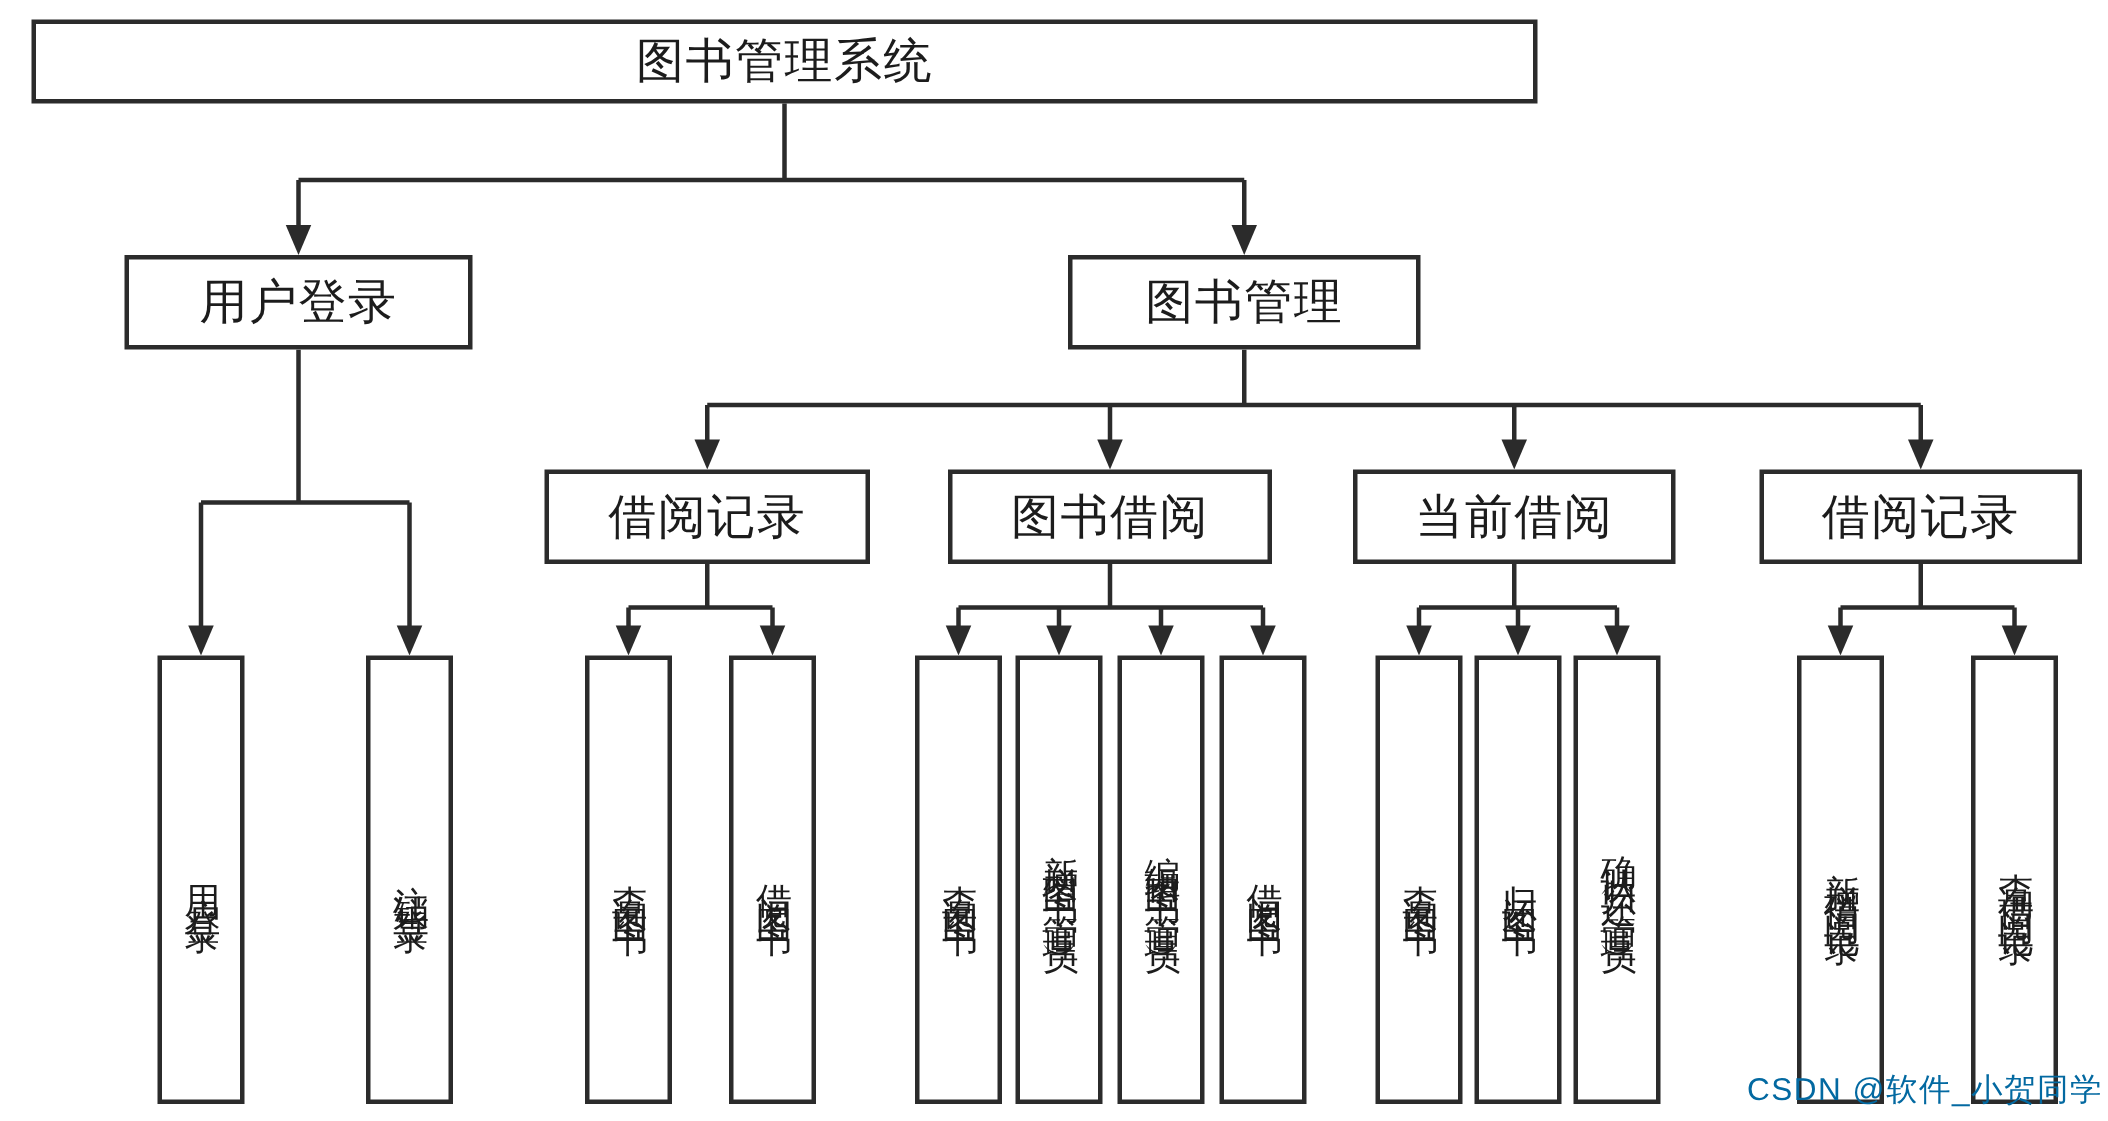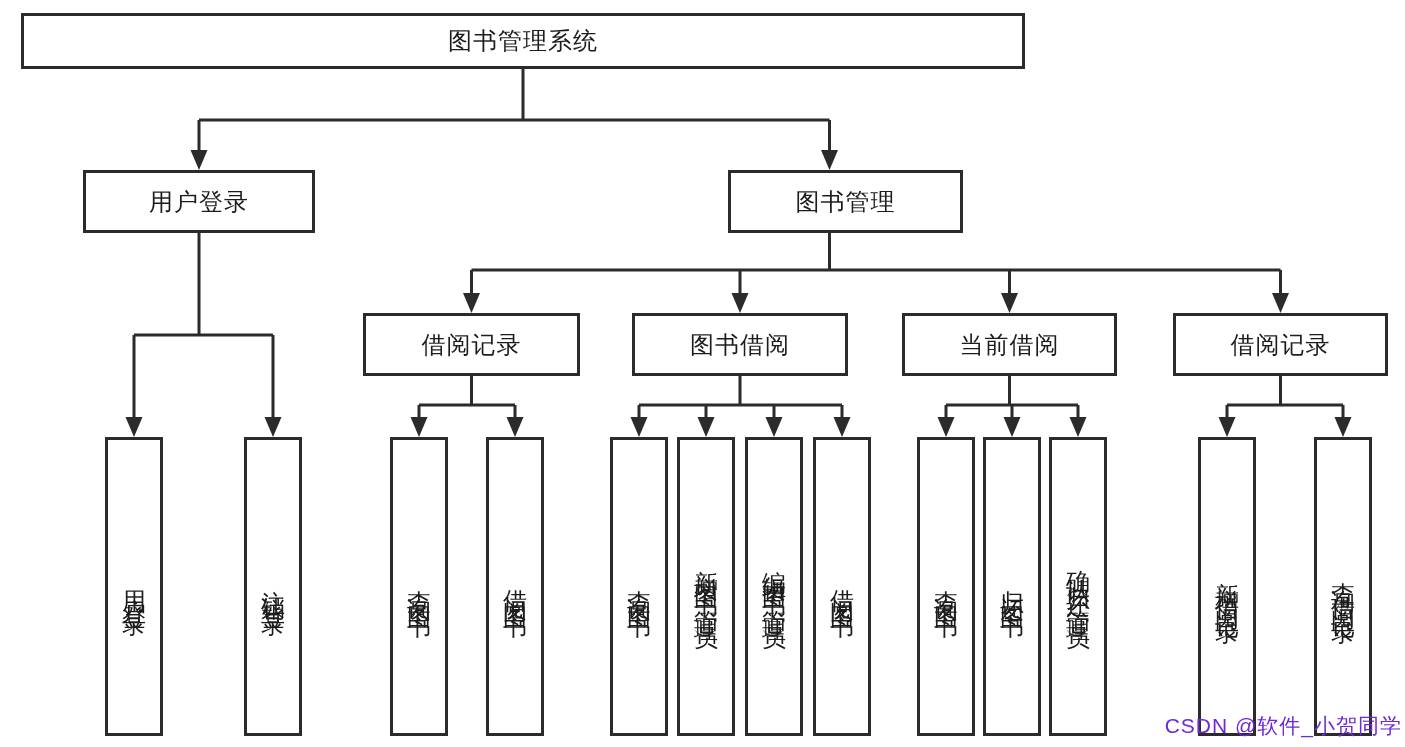--- a/index.html
+++ b/index.html
@@ -17,42 +17,42 @@
   .node{
     position:absolute;
     box-sizing:border-box;
     border:3px solid #2b2b2b;
     background:#fff;
     display:flex;align-items:center;justify-content:center;
     color:#1c1c1c;
     z-index:2;
   }
   .node .lbl{
-    font-size:24px;
+    font-size:32px;
     letter-spacing:1px;
     white-space:nowrap;
   }
   .root{left:21px;top:13px;width:1004px;height:56px;}
   .lvl2{top:170px;height:63px;}
   .lvl3{top:313px;height:63px;}
   .leaf{top:437px;width:58px;height:299px;}
   .leaf .vtext{
     writing-mode:vertical-rl;
     text-orientation:mixed;
     font-size:24px;
     letter-spacing:8px;
     line-height:1;
     color:#1c1c1c;
     white-space:nowrap;
   }
   .watermark{
     position:absolute;
     right:3px;top:712px;
     font-size:21px;
-    color:#6d28d9;
+    color:#0369a1;
     z-index:5;
     letter-spacing:1px;
     white-space:nowrap;
   }
   .stroke{stroke:#2b2b2b;stroke-width:3;fill:none;}
   .head{fill:#2b2b2b;stroke:none;}
 </style>
 </head>
 <body>
 
@@ -94,21 +94,21 @@
     <polygon class="head" points="1334.5,417 1351.5,417 1343,437"></polygon>
   </svg>
 
   <div class="node root">
     <span class="lbl">图书管理系统</span>
   </div>
 
   <div class="node lvl2" style="left:83px;width:232px;">
     <span class="lbl">用户登录</span>
   </div>
-  <div class="node lvl2" style="left:728px;width:235px;">
+  <div class="node lvl2" style="left:712px;width:235px;">
     <span class="lbl">图书管理</span>
   </div>
 
   <div class="node lvl3" style="left:363px;width:217px;">
     <span class="lbl">借阅记录</span>
   </div>
   <div class="node lvl3" style="left:902px;width:215px;">
     <span class="lbl">当前借阅</span>
   </div>
   <div class="node lvl3" style="left:632px;width:216px;">

